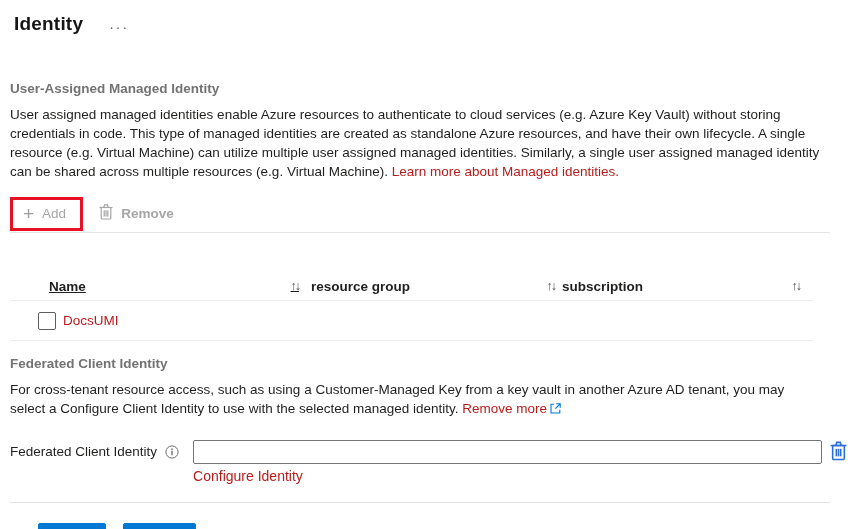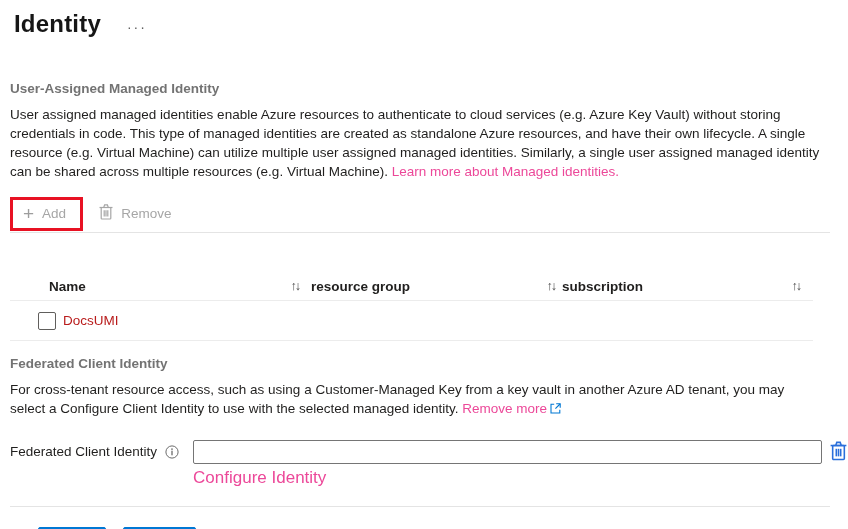--- a/index.html
+++ b/index.html
@@ -1,62 +1,62 @@
 <!DOCTYPE html>
 <html><head>
 <meta charset="utf-8">
 <style>
   * { box-sizing: border-box; margin: 0; padding: 0; }
   html, body { width: 848px; height: 529px; background: #ffffff; overflow: hidden; }
   body { font-family: "Liberation Sans", "DejaVu Sans", sans-serif; color: #1f1f1f; font-size: 13.5px; }
 
   .title-row { display: flex; align-items: center; margin: 6px 0 0 14px; }
-  .page-title { font-size: 24px; font-weight: 700; color: #161616; letter-spacing: 0.2px; line-height: 30px; }
+  .page-title { font-size: 19px; font-weight: 700; color: #161616; letter-spacing: 0.2px; line-height: 30px; }
   .more-btn { border: none; background: transparent; color: #5f5f5f; font-size: 14px; letter-spacing: 2px;
               margin-left: 26px; cursor: pointer; line-height: 30px; padding-top: 6px; }
 
   .content { margin: 0 18px 0 10px; }
 
   .section-heading { font-size: 13.5px; font-weight: 700; color: #737373; }
   .sh1 { margin-top: 39px; }
   .sh2 { margin-top: 15px; }
 
   .desc { margin-top: 9px; line-height: 19px; color: #201f1e; max-width: 812px; }
-  .link { color: #ec4899; text-decoration: none; cursor: pointer; }
+  .link { color: #b91c1c; text-decoration: none; cursor: pointer; }
   .ext-icon { display: inline-block; vertical-align: -1px; margin-left: 3px; }
 
   
   .toolbar { display: flex; align-items: center; margin-top: 14px; height: 37px; }
   .add-highlight { border: 3px solid #e81123; padding: 1px 8px 1px 4px; display: flex; align-items: center; }
   .cmd-btn { display: flex; align-items: center; gap: 8px; border: none; background: transparent;
              color: #a6a6a6; font-size: 13.5px; font-family: inherit; cursor: pointer; padding: 4px 6px; }
   .plus-glyph { font-size: 19px; font-weight: 400; color: #9d9d9d; line-height: 18px; }
   .toolbar-divider { border: none; border-top: 1px solid #e4e4e4; margin-top: 0; }
 
   
   .table { margin-top: 39px; width: 803px; }
   .thead { display: flex; align-items: center; padding-left: 39px; height: 29px;
            border-bottom: 1px solid #ececec; font-weight: 700; color: #201f1e; }
   .th { display: flex; align-items: center; justify-content: space-between; }
-  .th-name { width: 252px; margin-right: 10px; }
+  .th-name { width: 252px; margin-right: 10px; text-decoration: underline; }
   .th-rg { width: 246px; margin-right: 5px; }
   .th-sub { width: 240px; }
   .sort-icon { color: #4d4d4d; font-size: 12.5px; font-weight: 400; letter-spacing: -2px; padding-right: 2px; }
   .trow { display: flex; align-items: center; padding-left: 28px; height: 40px; border-bottom: 1px solid #ececec; }
   .checkbox { width: 18px; height: 18px; border: 1px solid #605e5c; border-radius: 2px; background: #fff; cursor: pointer; }
   .row-name { margin-left: 7px; color: #b91c1c; }
 
   
   .form-row { display: flex; align-items: flex-start; margin-top: 21px; }
   .field-label { line-height: 24px; color: #201f1e; white-space: nowrap; }
   .info-icon { margin: 5px 0 0 8px; flex: 0 0 auto; }
   .input-col { margin-left: 14px; display: flex; flex-direction: column; }
   .fci-input { width: 629px; height: 24px; border: 1px solid #757575; border-radius: 2px;
                font-family: inherit; font-size: 13px; padding: 0 6px; outline: none; }
-  .configure-link { margin-top: 4px; font-size: 17px; }
+  .configure-link { margin-top: 4px; font-size: 14px; }
   .trash-btn { border: none; background: transparent; cursor: pointer; margin: 1px 0 0 8px; padding: 0; }
 
   .bottom-divider { border: none; border-top: 1px solid #e4e4e4; margin-top: 18px; }
 
   
   .actions { display: flex; gap: 17px; margin: 20px 0 0 28px; }
   .primary-btn { min-width: 68px; height: 24px; background: #0078d4; color: #ffffff; border: 1px solid #0078d4;
                  border-radius: 2px; font-family: inherit; font-size: 13px; font-weight: 700;
                  padding: 0 14px; cursor: pointer; }
 </style>
@@ -77,21 +77,21 @@
     <a class="link">Learn more about Managed identities.</a>
   </p>
 
   <div class="toolbar">
     <div class="add-highlight">
       <button class="cmd-btn">
         <span class="plus-glyph">+</span>
         <span>Add</span>
       </button>
     </div>
-    <button class="cmd-btn" style="margin-left:10px;">
+    <button class="cmd-btn" style="margin-left:10px;font-weight:bold;">
       <span>
         <svg width="14" height="16" viewBox="0 0 14 16" fill="none" stroke="#a6a6a6" stroke-width="1.2">
           <rect x="2.2" y="3.5" width="9.6" height="11.5" rx="0.8"></rect>
           <line x1="0.5" y1="3.5" x2="13.5" y2="3.5"></line>
           <path d="M4.8 3.2 L5.6 0.9 L8.4 0.9 L9.2 3.2"></path>
           <line x1="5.2" y1="6.2" x2="5.2" y2="12.4"></line>
           <line x1="7" y1="6.2" x2="7" y2="12.4"></line>
           <line x1="8.8" y1="6.2" x2="8.8" y2="12.4"></line>
         </svg>
       </span>

